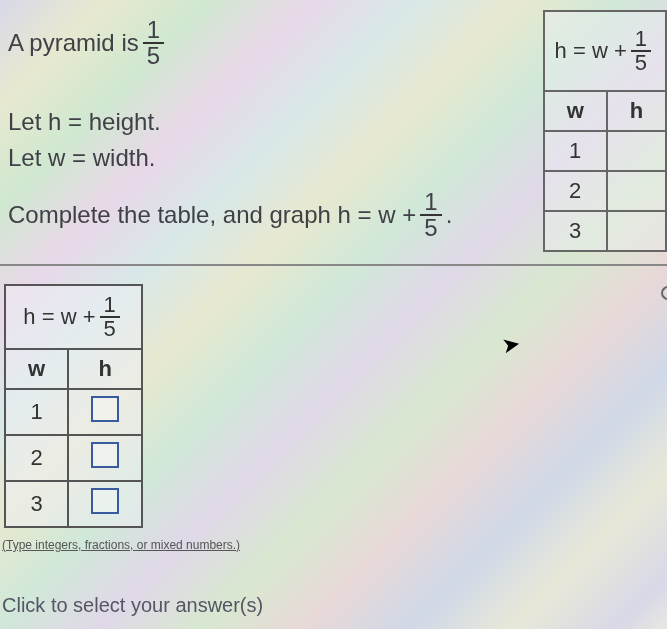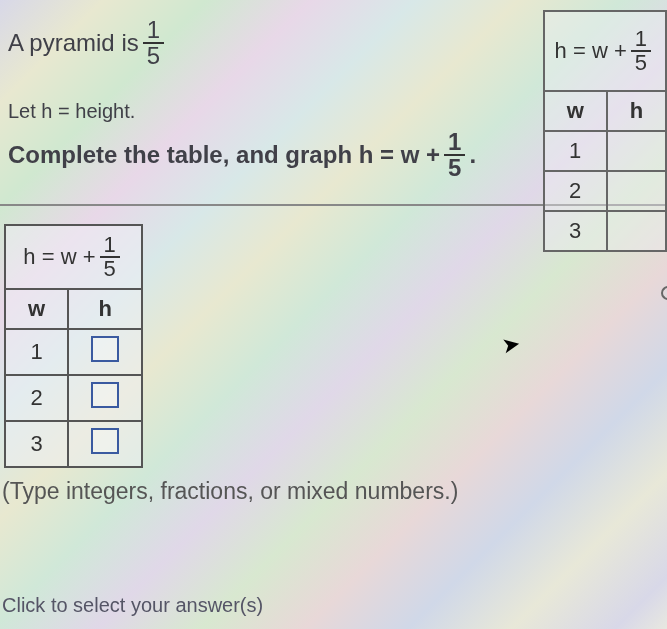--- a/index.html
+++ b/index.html
@@ -32,22 +32,22 @@
   .frac {
     display: inline-flex;
     flex-direction: column;
     align-items: center;
     vertical-align: middle;
     margin: 0 4px;
     line-height: 1;
   }
   .frac .num { border-bottom: 2px solid #333; padding: 0 4px; }
   .frac .den { padding: 0 4px; }
-  .defs { margin-top: 28px; font-size: 20px; color: #404048; }
-  .instr { margin-top: 4px; font-size: 24px; color: #404048; display: flex; align-items: center; flex-wrap: wrap; font-weight: bold; }
+  .defs { margin-top: 36px; font-size: 24px; color: #404048; }
+  .instr { margin-top: 14px; font-size: 24px; color: #404048; display: flex; align-items: center; flex-wrap: wrap; }
 
   .ref-table {
     position: absolute;
     top: 10px;
     right: 0;
     border-collapse: collapse;
     background: rgba(240,240,245,0.4);
   }
   .ref-table td, .ref-table th {
     border: 2px solid #666;
@@ -86,23 +86,24 @@
   .ans-table .vcell { padding: 6px 22px; }
   .ans-input {
     display: inline-block;
     width: 28px;
     height: 26px;
     border: 2px solid #3a5aa0;
     background: rgba(255,255,255,0.3);
   }
 
   .hint {
-    font-size: 23px;
+    font-size: 12px;
     color: #555;
     margin: 10px 0 0 2px;
+    text-decoration: underline;
   }
   .footer-link {
     position: absolute;
     bottom: 12px;
     left: 2px;
     font-size: 20px;
     color: #556;
   }
   .cursor {
     position: absolute;
@@ -130,20 +131,21 @@
   <div class="problem-text">
     <div class="problem-line">
       <span>A pyramid is </span>
       <span class="frac">
         <span class="num">1</span>
         <span class="den">5</span>
       </span>
     </div>
     <div class="defs">
       <div>Let h = height.</div>
+      <div>Let w = width.</div>
     </div>
     <div class="instr">
       <span>Complete the table, and graph h = w + </span>
       <span class="frac">
         <span class="num">1</span>
         <span class="den">5</span>
       </span>
       <span>.</span>
     </div>
   </div>

